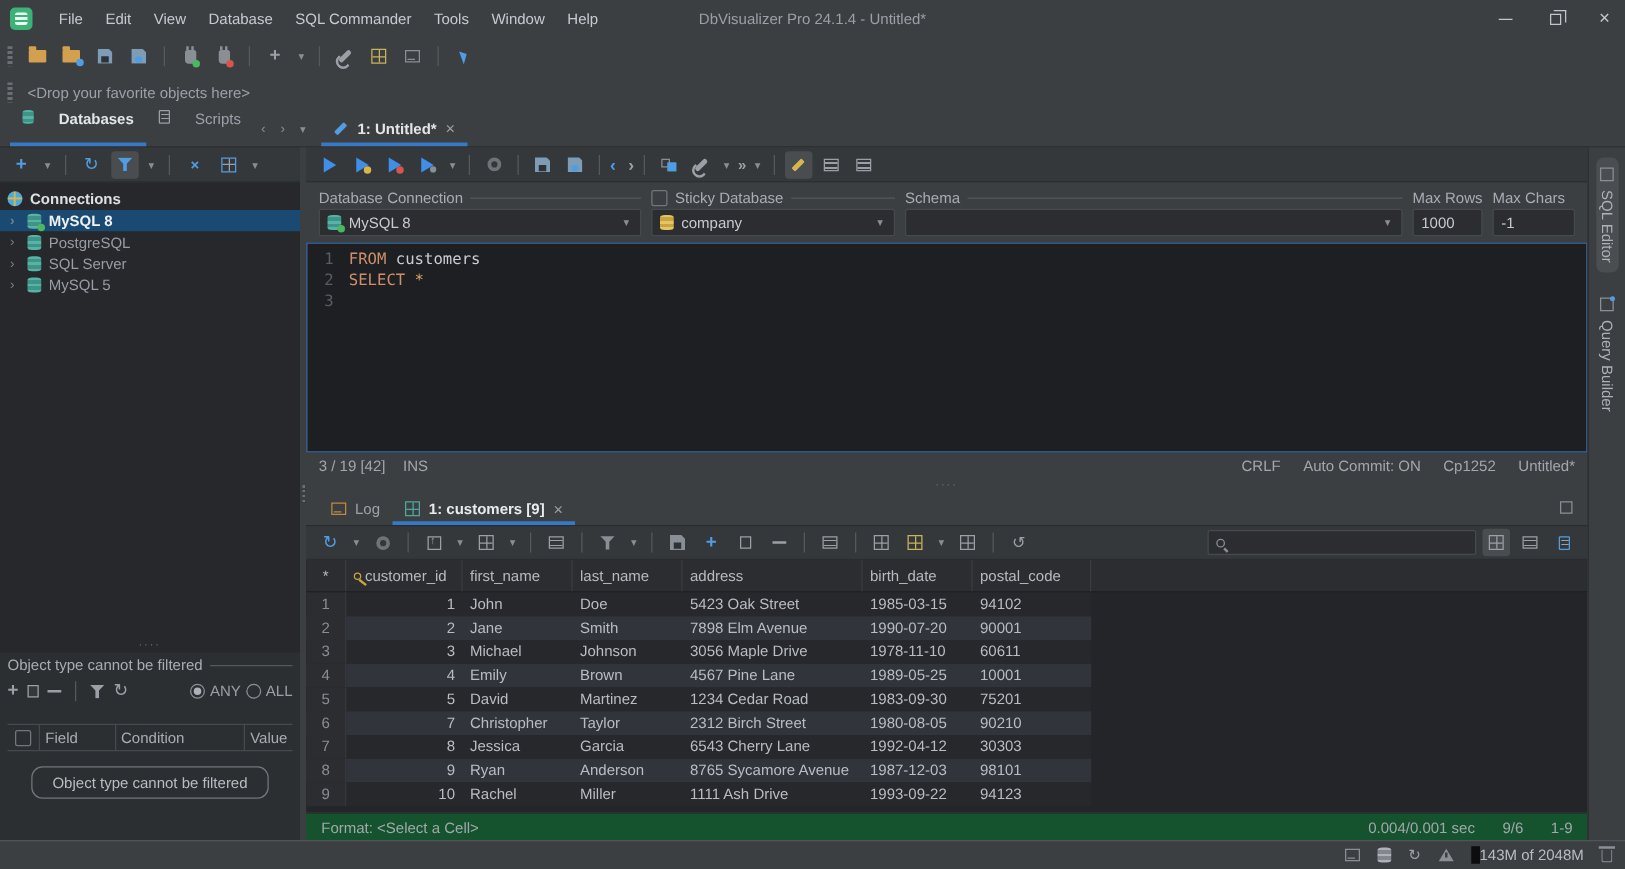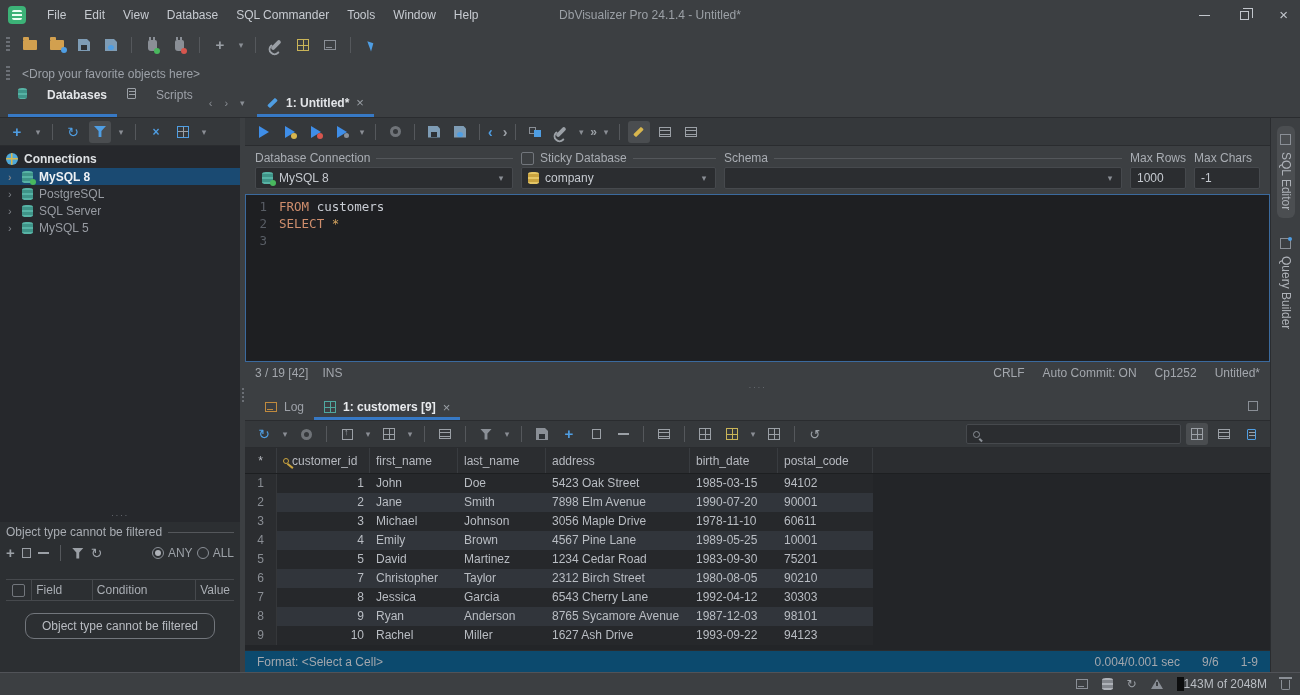--- a/index.html
+++ b/index.html
@@ -176,21 +176,21 @@
   .g-h.fill { flex:1; border-right:none; }
   .c0 { width:32px; justify-content:center; text-align:center; flex:none;}
   .c1 { width:93px; flex:none;} .c2 { width:88px; flex:none;} .c3 { width:88px; flex:none;}
   .c4 { width:144px; flex:none;} .c5 { width:88px; flex:none;} .c6 { width:95px; flex:none;}
   .g-row { height:19px; display:flex; width:628px; background:#26282b; }
   .g-row.alt { background:#31353b; }
   .g-c { padding:0 6px; line-height:19px; color:#b9bdc3; overflow:hidden; white-space:nowrap; }
   .g-row .c0 { background:#2b2d30; color:#8a8e94; border-right:1px solid #35373a; padding:0; }
   .g-row .c1 { text-align:right; }
 
-  .g-status { height:22px; display:flex; align-items:center; padding:0 12px; color:#a3a7ad; background:#0c4a6e; border-top:1px solid #2a2c2f; flex:none;}
+  .g-status { height:22px; display:flex; align-items:center; padding:0 12px; color:#a3a7ad; background:#14532d; border-top:1px solid #2a2c2f; flex:none;}
   .g-status .right { margin-left:auto; display:flex; gap:22px; }
 
   
   .rightstrip { width:30px; background:#3c3f42; border-left:1px solid #2a2c2f; display:flex; flex-direction:column; align-items:center; padding-top:8px; gap:12px; flex:none;}
   .vtab { writing-mode:vertical-rl; display:flex; align-items:center; gap:7px; padding:8px 2px; color:#aeb2b8; border-radius:6px; }
   .vtab.active { background:#4b4e51; }
   .vicon { writing-mode:horizontal-tb; width:11px; height:11px; border:1px solid #8a8f96; position:relative; flex:none;}
   .vicon.qb::after { content:""; position:absolute; right:-2px; top:-2px; width:4px; height:4px; background:#4f9ee3; border-radius:50%; }
 
   
@@ -697,21 +697,21 @@
               <div class="g-c c3">Anderson</div>
               <div class="g-c c4">8765 Sycamore Avenue</div>
               <div class="g-c c5">1987-12-03</div>
               <div class="g-c c6">98101</div>
             </div>
             <div class="g-row">
               <div class="g-c c0">9</div>
               <div class="g-c c1">10</div>
               <div class="g-c c2">Rachel</div>
               <div class="g-c c3">Miller</div>
-              <div class="g-c c4">1627 Ash Drive</div>
+              <div class="g-c c4">1111 Ash Drive</div>
               <div class="g-c c5">1993-09-22</div>
               <div class="g-c c6">94123</div>
             </div>
           </div>
       </div>
 
       <div class="g-status">
         <span>Format: &lt;Select a Cell&gt;</span>
         <span class="right">
           <span>0.004/0.001 sec</span>

